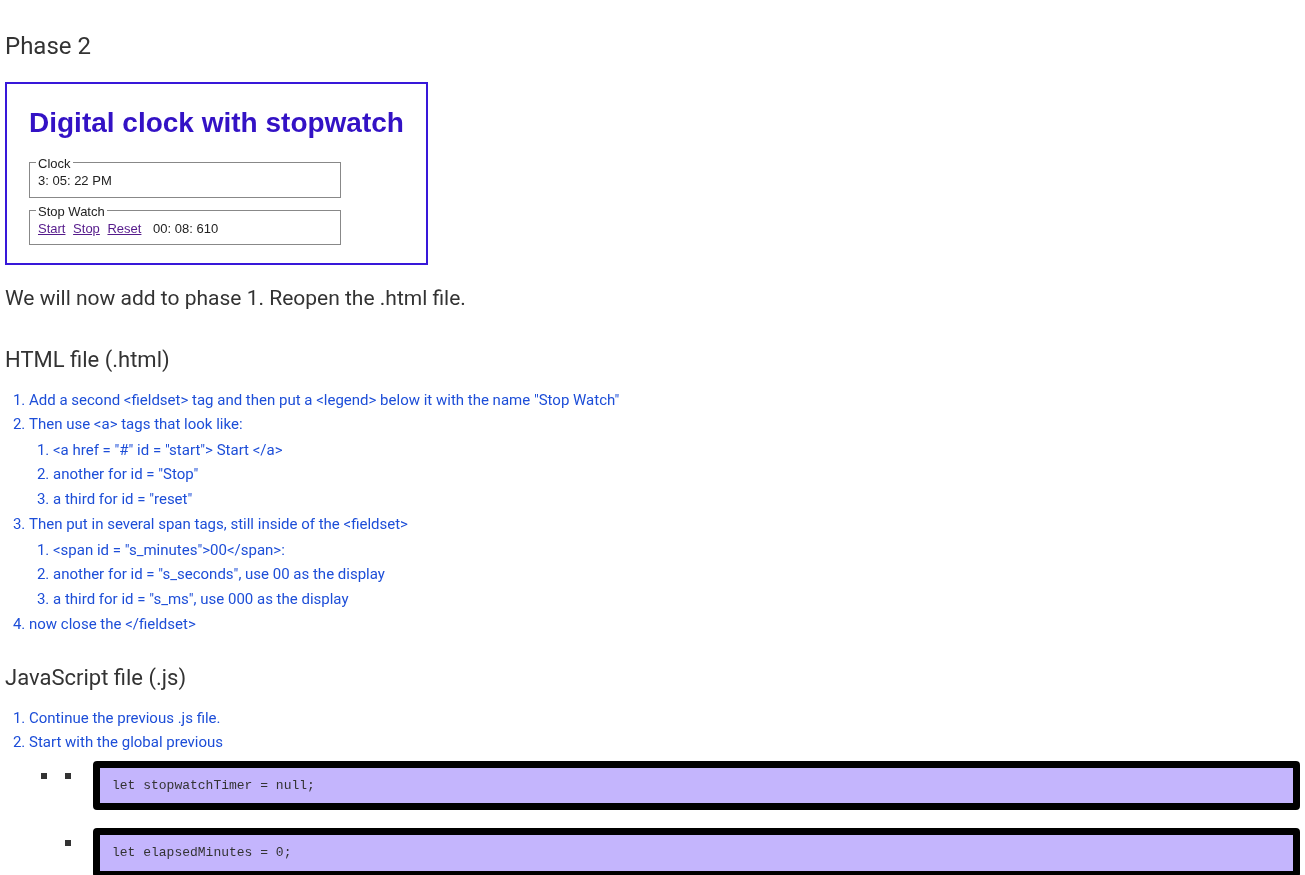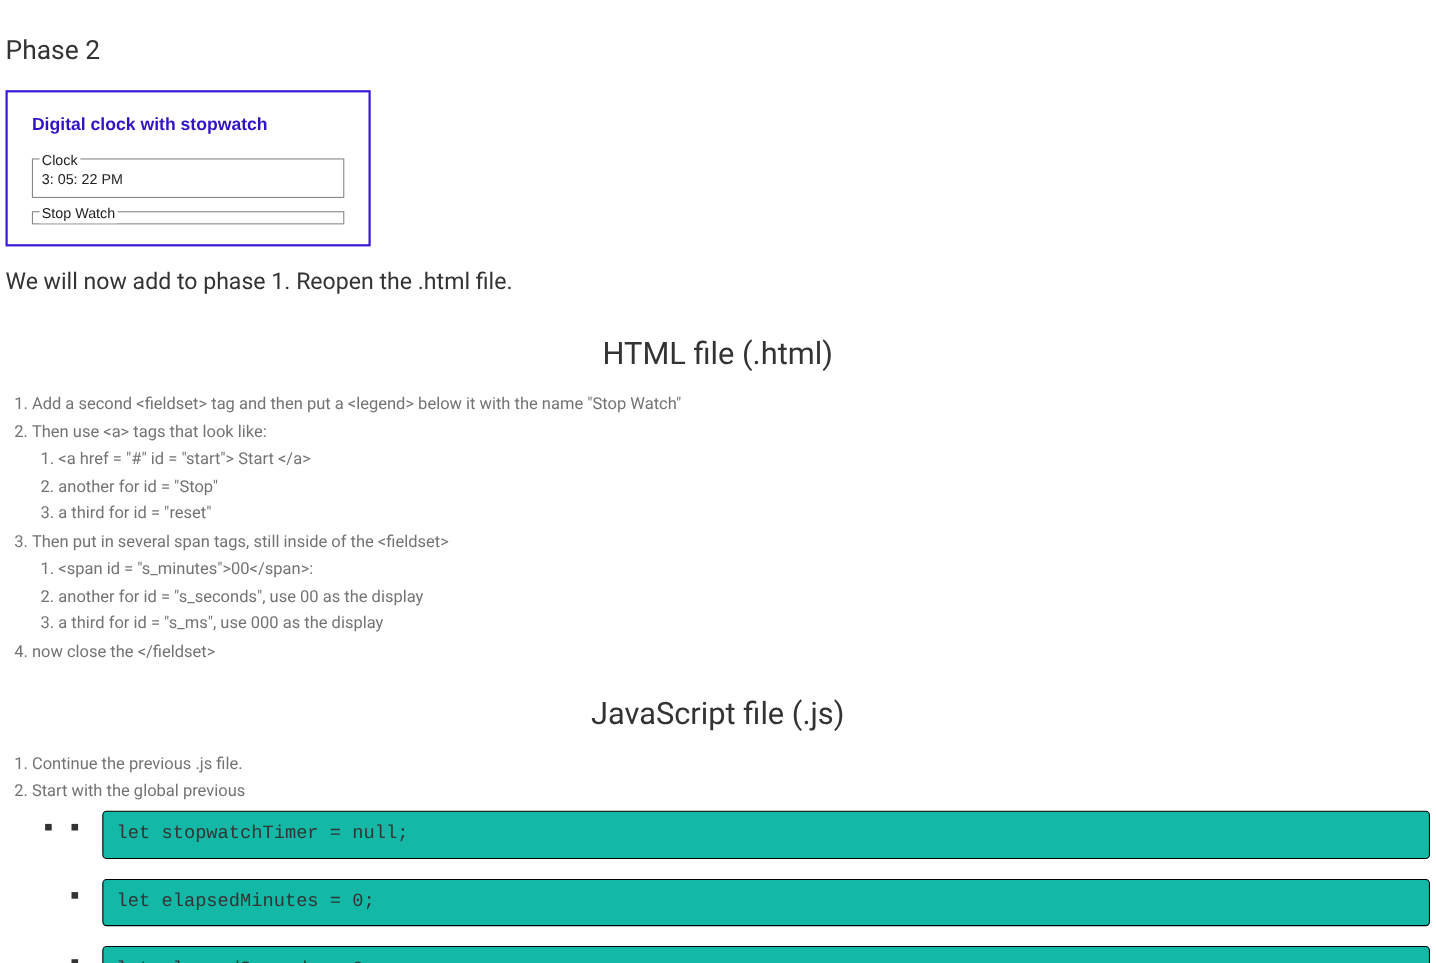--- a/index.html
+++ b/index.html
@@ -16,48 +16,47 @@
       line-height: 1.5;
     }
     h2.page-title {
       font-size: 24px;
       font-weight: 400;
       color: #333;
       margin-bottom: 18px;
       margin-top: 18px;
     }
     h2.section-header {
-      font-size: 28px;
+      font-size: 22px;
       font-weight: 400;
       color: #333;
       margin-top: 28px;
       margin-bottom: 12px;
-      text-align: center;
     }
     .demo-box {
       border: 2px solid #3818d9;
       padding: 18px 22px 18px 22px;
       display: inline-block;
       margin-bottom: 18px;
       background: #fff;
     }
     .demo-title {
       font-family: Arial, sans-serif;
-      font-size: 16px;
+      font-size: 28px;
       font-weight: bold;
       color: #3312c5;
       margin-bottom: 18px;
     }
     .demo-fieldset {
       border: 1px solid #888;
       padding: 4px 8px 6px 8px;
       font-family: Arial, sans-serif;
       font-size: 13px;
       color: #222;
-      width: 284px;
+      width: 312px;
       margin-top: 12px;
       position: relative;
     }
     .demo-fieldset:first-of-type {
       margin-top: 0;
     }
     .demo-legend {
       font-size: 13px;
       padding: 0 2px;
       color: #222;
@@ -83,35 +82,35 @@
       margin-bottom: 8px;
     }
     ol.main-list {
       list-style-position: outside;
       padding-left: 24px;
       margin-top: 4px;
     }
     ol.main-list > li {
       padding: 1px 0;
       font-size: 15px;
-      color: #737373;
+      color: #1d4ed8;
     }
     ol.sub-list {
       list-style-position: outside;
       padding-left: 24px;
       margin-top: 2px;
     }
     ol.sub-list > li {
       padding: 1px 0;
     }
     .code-block {
       font-family: "Courier New", Courier, monospace;
-      font-size: 17px;
-      background: #14b8a6;
-      border: 1px solid #000000;
+      font-size: 13px;
+      background: #c4b5fd;
+      border: 7px solid #000000;
       border-radius: 4px;
       padding: 8px 12px;
       color: #333;
       display: block;
       margin-left: 4px;
     }
     .square-bullet {
       display: inline-block;
       width: 6px;
       height: 6px;
@@ -150,20 +149,26 @@
 <div class="demo-box">
   <div class="demo-title">Digital clock with stopwatch</div>
 
   <div class="demo-fieldset">
     <span class="demo-legend">Clock</span>
     <div class="demo-content">3: 05: 22   PM</div>
   </div>
 
   <div class="demo-fieldset">
     <span class="demo-legend">Stop Watch</span>
+    <div class="demo-content">
+      <a href="#" class="demo-link demo-spacing">Start</a>
+      <a href="#" class="demo-link demo-spacing">Stop</a>
+      <a href="#" class="demo-link">Reset</a>
+      <span style="margin-left:8px;">00: 08: 610</span>
+    </div>
   </div>
 </div>
 
 <p class="intro-text">We will now add to phase 1.  Reopen the .html file.</p>
 
 <h2 class="section-header">HTML file (.html)</h2>
 
 <ol class="main-list">
   <li>Add a second &lt;fieldset&gt; tag and then put a &lt;legend&gt; below it with the name "Stop Watch"</li>
   <li>

